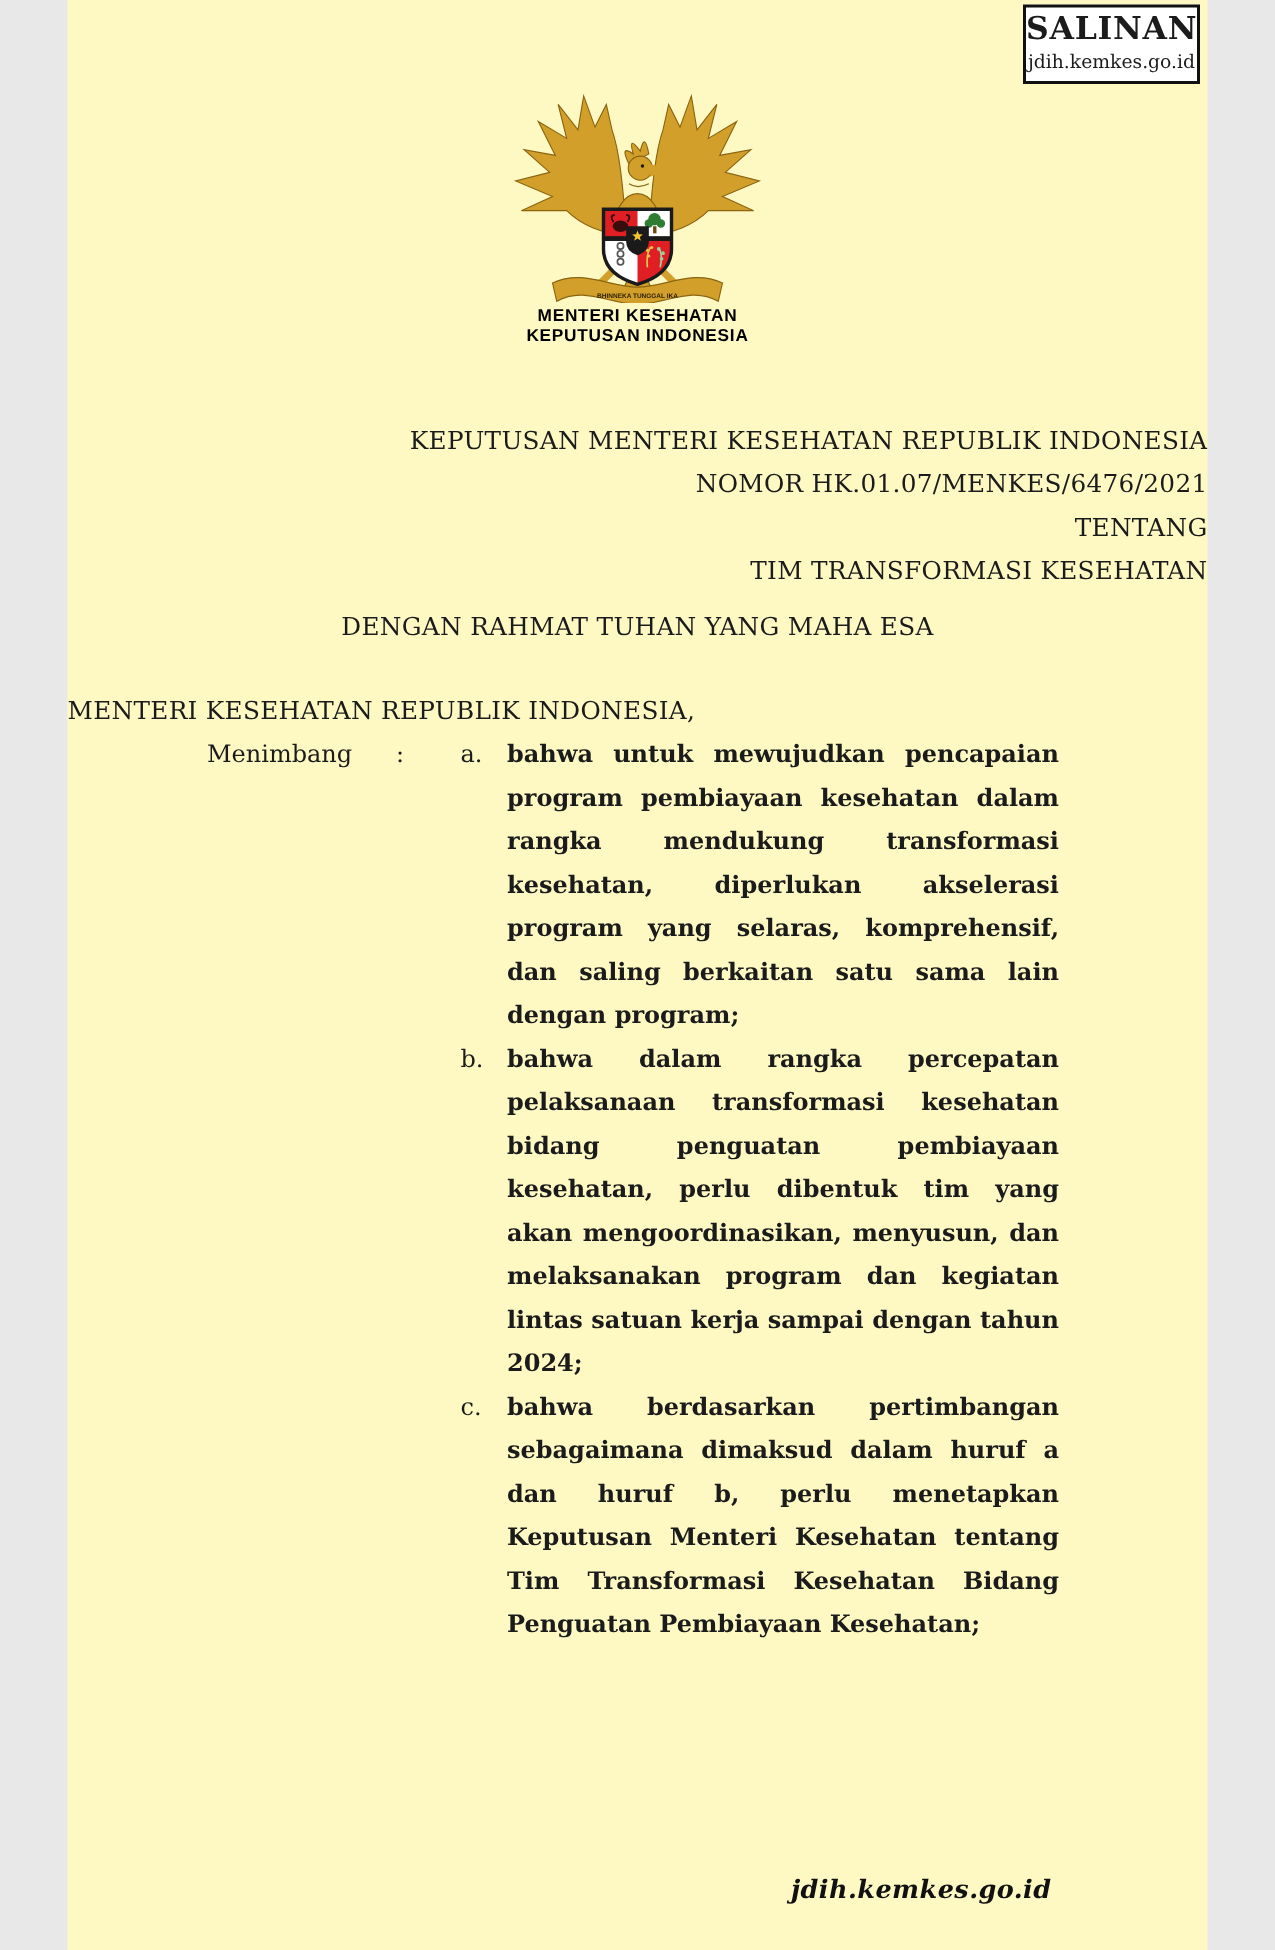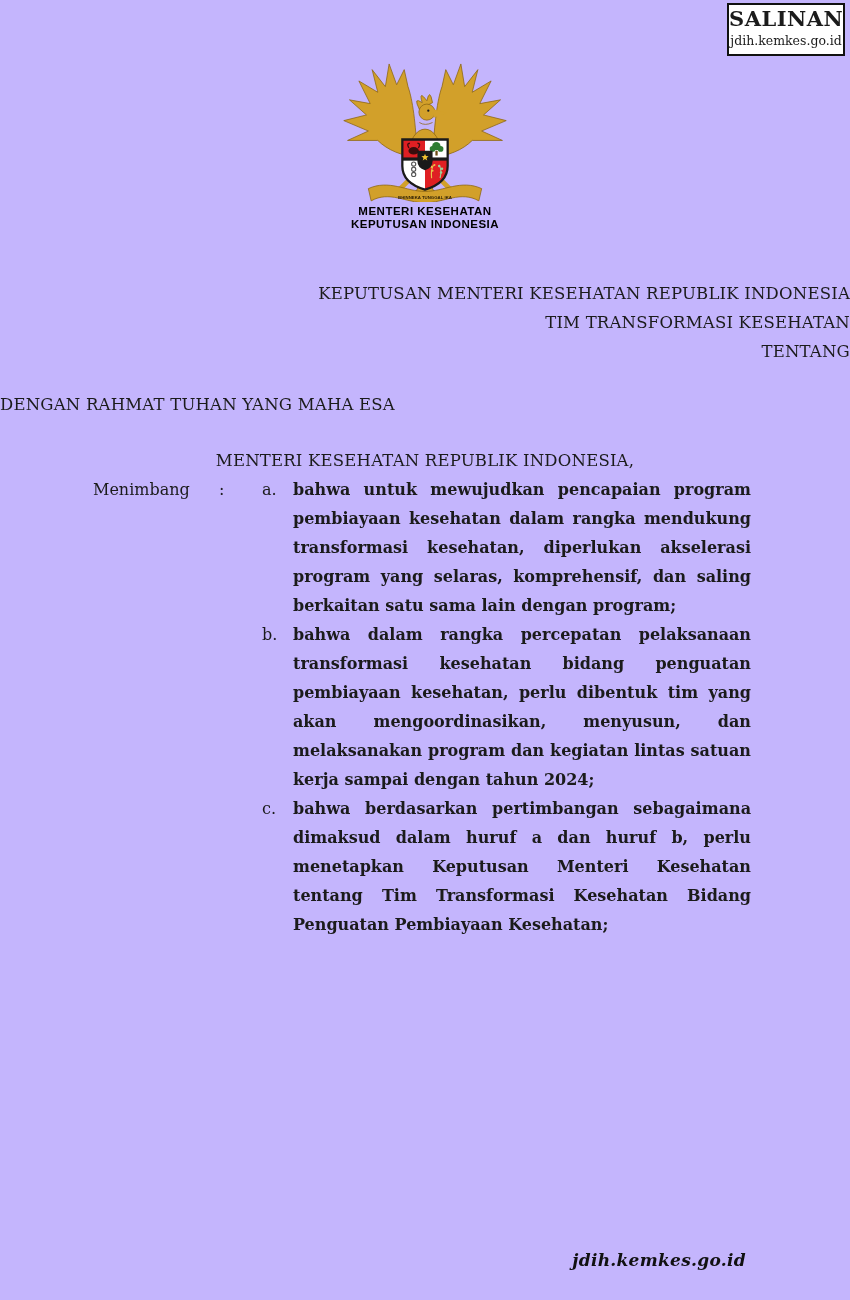--- a/index.html
+++ b/index.html
@@ -1,39 +1,39 @@
 <!DOCTYPE html>
 <html style="--gold: #D2A02A; --gold2: #8A6410; --red: #DF1F23; --green: #2E7D32; --ink: #1A1A1A;"><head>
 <meta charset="utf-8">
 <style>
   html,body{margin:0;padding:0;background:#e8e8e8;}
   .page{
-    width:850px;height:1300px;position:relative;background:#c4b5fd;
+    width:760px;height:1300px;position:relative;background:#fef9c3;
     font-family:"DejaVu Serif","Liberation Serif",serif;color:#1b1b1b;
     margin:0 auto;overflow:hidden;
   }
   
   .stamp{
     position:absolute;top:3px;right:5px;width:118px;height:53px;
     border:2px solid #111;box-sizing:border-box;text-align:center;padding-top:1px;
     background:#fff;
   }
   .stamp-title{font-weight:bold;font-size:21px;line-height:26px;letter-spacing:.5px;}
   .stamp-sub{font-size:12.5px;line-height:17px;}
   
   .emblem-block{padding-top:60px;text-align:center;}
   .emblem-block svg{display:block;margin:0 auto;}
   .ministry{
     font-family:"Liberation Sans",sans-serif;font-weight:bold;color:#000;
     font-size:11.5px;line-height:12.5px;letter-spacing:.5px;margin-top:3px;
   }
   
   .title-block{margin-top:49px;text-align:right;font-size:16.5px;line-height:29px;letter-spacing:.2px;padding-left:12px;}
-  .invocation{margin-top:24px;font-size:16.5px;line-height:29px;letter-spacing:.2px;}
-  .authority{margin-top:27px;text-align:center;font-size:16.5px;line-height:29px;letter-spacing:.2px;}
+  .invocation{margin-top:8px;text-align:center;font-size:16.5px;line-height:29px;letter-spacing:.2px;}
+  .authority{margin-top:27px;font-size:16.5px;line-height:29px;letter-spacing:.2px;}
   
   .considering{padding:0 99px 0 93px;font-size:16px;line-height:29px;display:flex;}
   .c-label{width:126px;flex:none;}
   .c-colon{width:43px;flex:none;}
   .c-items{flex:1;min-width:0;}
   .c-item{display:flex;}
   .c-marker{width:31px;flex:none;}
   .c-text{flex:1;min-width:0;text-align:justify;font-weight:bold;}
   
   .footer{
@@ -146,22 +146,23 @@
       <polygon fill="#F4C430" points="90,99 91,101.6 93.8,101.8 91.6,103.5 92.4,106.2 90,104.7 87.6,106.2 88.4,103.5 86.2,101.8 89,101.6"></polygon>
     </svg>
     <div class="ministry">
       <div>MENTERI KESEHATAN</div>
       <div>KEPUTUSAN INDONESIA</div>
     </div>
   </div>
 
   <div class="title-block">
     <div>KEPUTUSAN MENTERI KESEHATAN REPUBLIK INDONESIA</div>
+    <div>NOMOR HK.01.07/MENKES/6476/2021</div>
+    <div>TENTANG</div>
     <div>TIM TRANSFORMASI KESEHATAN</div>
-    <div>TENTANG</div>
   </div>
 
   <div class="invocation">DENGAN RAHMAT TUHAN YANG MAHA ESA</div>
   <div class="authority">MENTERI KESEHATAN REPUBLIK INDONESIA,</div>
 
   <div class="considering">
     <div class="c-label">Menimbang</div>
     <div class="c-colon">:</div>
     <div class="c-items">
       <div class="c-item">

